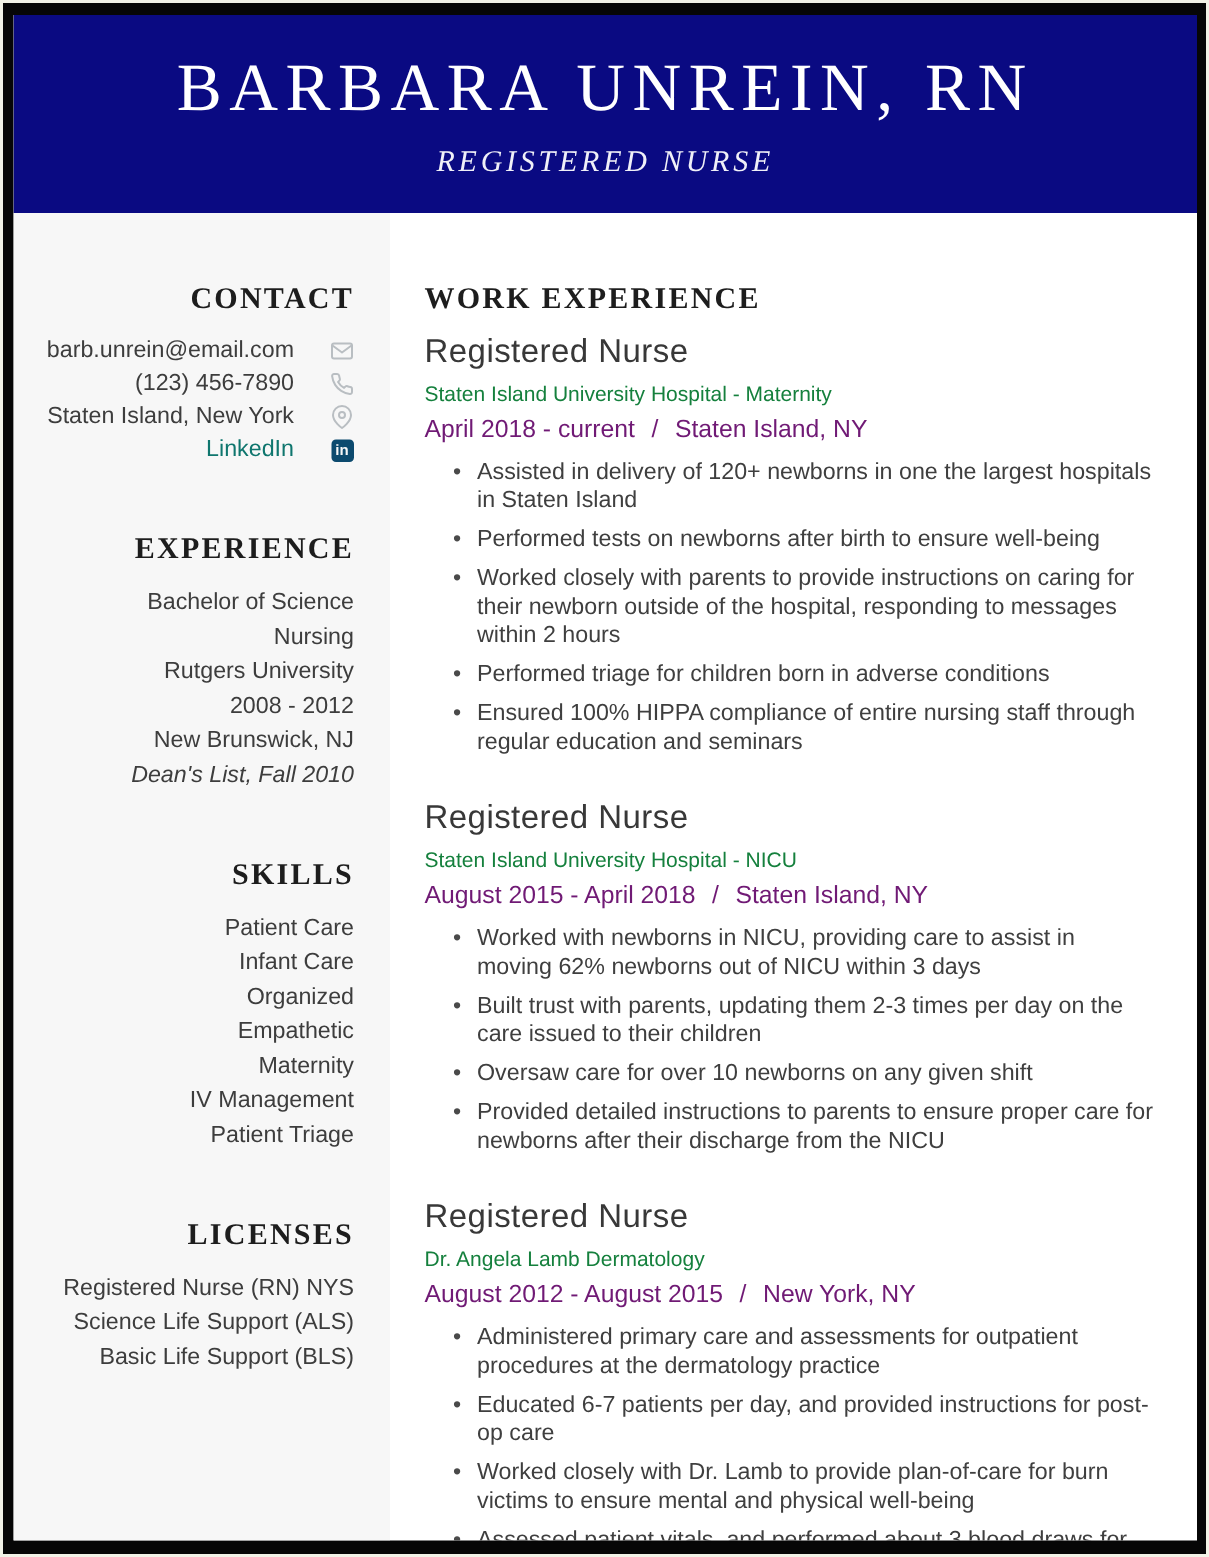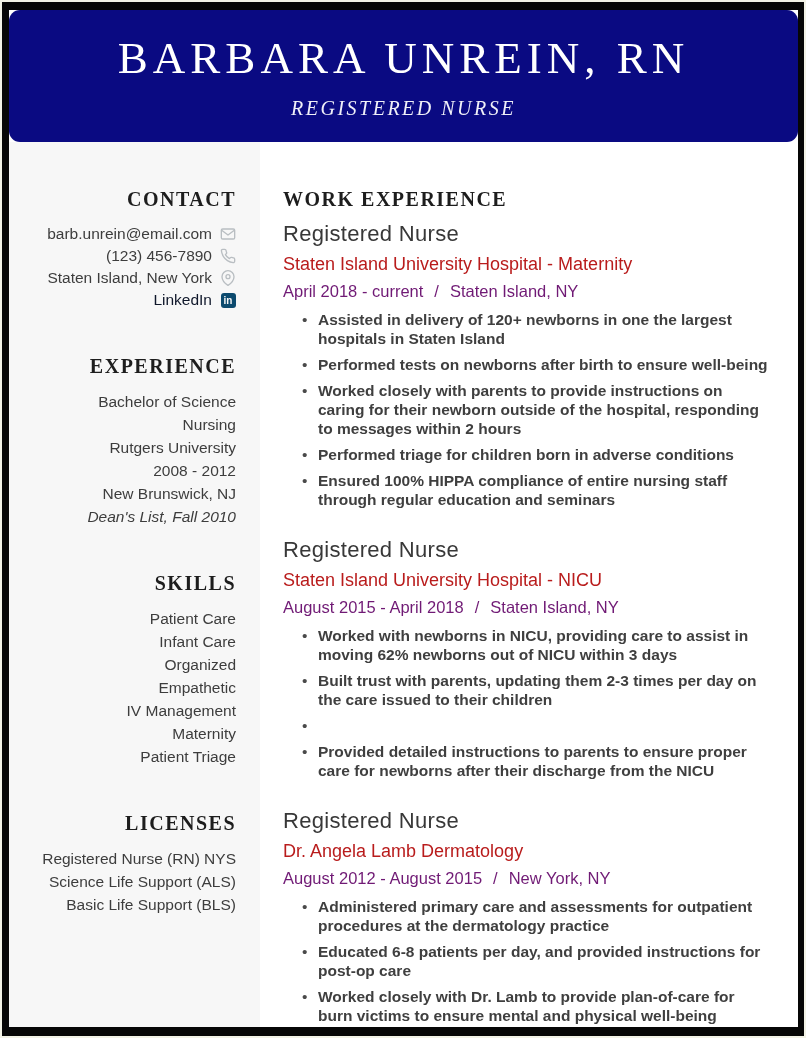--- a/index.html
+++ b/index.html
@@ -6,21 +6,21 @@
   html, body { margin: 0; padding: 0; background: #ffffff; }
   body { width: 806px; font-family: "Liberation Sans", sans-serif; }
 
   .edge  { width: 806px; height: 1038px; background: #f2f2e6; padding: 2px; }
   .frame { width: 100%; height: 100%; background: #060606; padding: 8px 6px 9px 7px; }
   .paper { width: 100%; height: 100%; background: #ffffff; display: flex; flex-direction: column; overflow: hidden; }
 
   
   .hero {
     flex: 0 0 132px; background: #0a0a82;
-    display: flex; flex-direction: column; align-items: center; justify-content: center; border-radius: 11px;
+    display: flex; flex-direction: column; align-items: center; justify-content: center;
   }
   .hero h1 {
     margin: 0; color: #ffffff; font-family: "Liberation Serif", serif;
     font-weight: 400; font-size: 45px; letter-spacing: 5px; white-space: nowrap;
   }
   .hero .sub {
     margin-top: 13px; color: #f0f0f8; font-family: "Liberation Serif", serif;
     font-style: italic; font-size: 20px; letter-spacing: 2.5px;
   }
 
@@ -31,44 +31,44 @@
     width: 251px; flex: 0 0 251px; background: #f7f7f7;
     padding: 30px 24px 20px 10px; text-align: right;
     color: #3d3d3d; font-size: 15.5px;
   }
   .sidebar section + section { margin-top: 44px; }
   .sec-title {
     font-family: "Liberation Serif", serif; font-weight: 700;
     font-size: 20px; letter-spacing: 1.5px; color: #1d1d1d;
     margin: 16px 0 12px 0;
   }
-  .crow { display: flex; justify-content: flex-end; align-items: center; gap: 8px; height: 22px; }
+  .crow { display: flex; justify-content: flex-end; align-items: center; gap: 24px; height: 22px; }
   .cicon { width: 16px; height: 16px; flex: 0 0 16px; display: inline-flex; align-items: center; justify-content: center; }
   .cicon svg { width: 16px; height: 16px; stroke: #b9bec2; fill: none; stroke-width: 2; stroke-linecap: round; stroke-linejoin: round; }
   .li-badge { width: 15px; height: 15px; background: #0c4a6e; border-radius: 3px; color: #f7f7f7; font-size: 10px; font-weight: 700; line-height: 15px; text-align: center; }
-  .link { color: #0f172a; text-decoration: none; cursor: pointer; }
+  .link { color: #0f766e; text-decoration: none; cursor: pointer; }
   .sline { line-height: 23px; }
   .honors { font-style: italic; }
 
   
   .main { flex: 1 1 auto; padding: 30px 28px 20px 23px; color: #3f3f3f; }
   .main .sec-title { margin-bottom: 10px; }
   .job { margin-top: 0; }
   .job + .job { margin-top: 28px; }
   .jobtitle {
     margin: 0 0 7px 0; font-size: 22px; font-weight: 400;
     color: #383838; letter-spacing: 0.3px;
   }
-  .company { font-size: 18px; color: #b91c1c; margin-bottom: 7px; }
+  .company { font-size: 14px; color: #15803d; margin-bottom: 7px; }
   .meta { font-size: 16.5px; color: #701a75; margin-bottom: 9px; }
   .meta .sep { margin: 0 11px; }
   ul.bullets { list-style: none; margin: 0; padding: 0; }
   .bullets li { display: flex; margin-bottom: 7px; font-size: 15.5px; line-height: 19px; }
   .dot { flex: 0 0 16px; width: 16px; margin-left: 19px; color: #4a4a4a; }
-  .btext { flex: 0 1 auto; max-width: 455px; font-weight: bold; }
+  .btext { flex: 0 1 auto; max-width: 455px; }
 </style>
 </head>
 <body>
 
 <div class="edge">
   <div class="frame">
     <div class="paper">
 
       <header class="hero">
         <h1>BARBARA UNREIN, RN</h1>
@@ -124,22 +124,22 @@
             <div class="sline">New Brunswick, NJ</div>
             <div class="sline honors">Dean's List, Fall 2010</div>
           </section>
 
           <section>
             <h2 class="sec-title">SKILLS</h2>
             <div class="sline">Patient Care</div>
             <div class="sline">Infant Care</div>
             <div class="sline">Organized</div>
             <div class="sline">Empathetic</div>
+            <div class="sline">Maternity</div>
             <div class="sline">IV Management</div>
-            <div class="sline">Maternity</div>
             <div class="sline">Patient Triage</div>
           </section>
 
           <section>
             <h2 class="sec-title">LICENSES</h2>
             <div class="sline">Registered Nurse (RN) NYS</div>
             <div class="sline">Science Life Support (ALS)</div>
             <div class="sline">Basic Life Support (BLS)</div>
           </section>
 
@@ -188,20 +188,21 @@
               <li>
                   <span class="dot">•</span>
                   <span class="btext">Worked with newborns in NICU, providing care to assist in moving 62% newborns out of NICU within 3 days</span>
                 </li>
               <li>
                   <span class="dot">•</span>
                   <span class="btext">Built trust with parents, updating them 2-3 times per day on the care issued to their children</span>
                 </li>
               <li>
                   <span class="dot">•</span>
+                  <span class="btext">Oversaw care for over 10 newborns on any given shift</span>
                 </li>
               <li>
                   <span class="dot">•</span>
                   <span class="btext">Provided detailed instructions to parents to ensure proper care for newborns after their discharge from the NICU</span>
                 </li>
             </ul>
           </article>
 
           <article class="job">
             <h3 class="jobtitle">Registered Nurse</h3>
@@ -209,21 +210,21 @@
             <div class="meta">
               <span>August 2012 - August 2015</span><span class="sep">/</span><span>New York, NY</span>
             </div>
             <ul class="bullets">
               <li>
                   <span class="dot">•</span>
                   <span class="btext">Administered primary care and assessments for outpatient procedures at the dermatology practice</span>
                 </li>
               <li>
                   <span class="dot">•</span>
-                  <span class="btext">Educated 6-8 patients per day, and provided instructions for post-op care</span>
+                  <span class="btext">Educated 6-7 patients per day, and provided instructions for post-op care</span>
                 </li>
               <li>
                   <span class="dot">•</span>
                   <span class="btext">Worked closely with Dr. Lamb to provide plan-of-care for burn victims to ensure mental and physical well-being</span>
                 </li>
               <li>
                   <span class="dot">•</span>
                   <span class="btext">Assessed patient vitals, and performed about 3 blood draws for lab work each shift</span>
                 </li>
             </ul>

